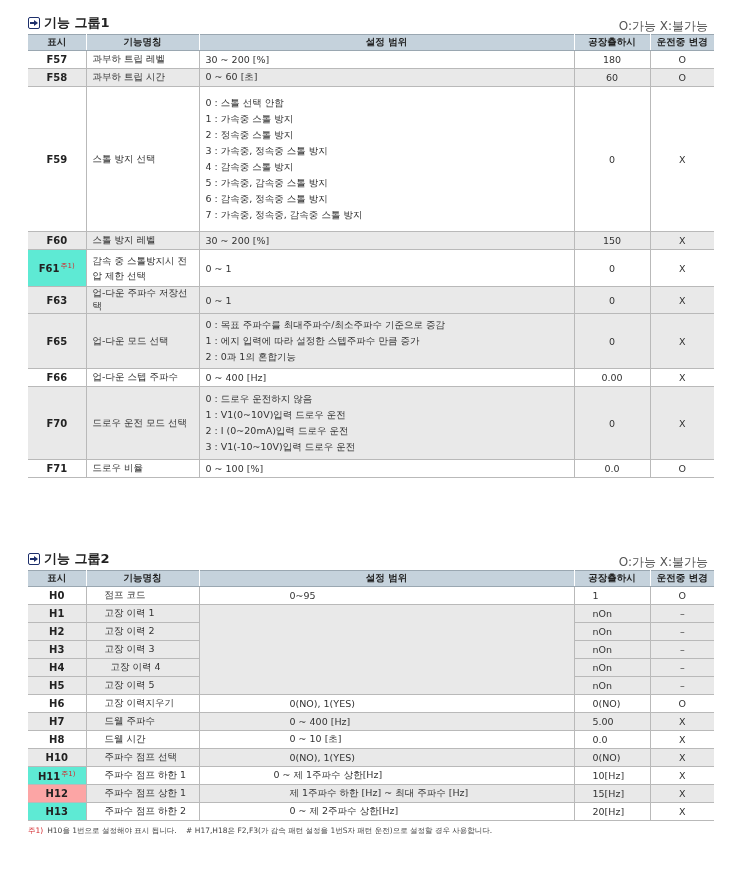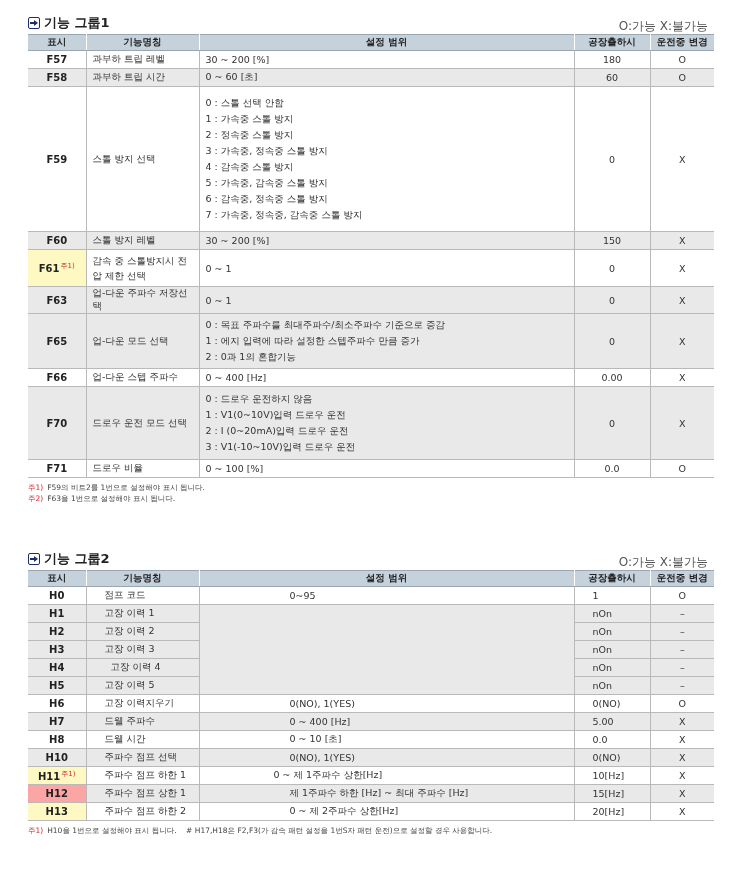--- a/index.html
+++ b/index.html
@@ -10,21 +10,21 @@
   .sec-icon { display:inline-block; width:12px; height:12px; border:1.5px solid #1d2f6b; border-radius:2px; position:relative; box-sizing:border-box; }
   .sec-icon::before { content:""; position:absolute; left:1px; top:4px; width:6px; height:2px; background:#1d2f6b; }
   .sec-icon::after { content:""; position:absolute; left:5px; top:2px; width:0; height:0; border-top:3px solid transparent; border-bottom:3px solid transparent; border-left:4px solid #1d2f6b; }
   .legend { position:absolute; right:6px; top:6px; font-size:12px; color:#555; }
   table { border-collapse:collapse; width:686px; table-layout:fixed; font-size:9.5px; }
   th { background:#c5d2dc; color:#222; font-weight:bold; height:15px; padding:0; border-right:1px solid #fff; border-top:1px solid #9aa7b1; border-bottom:1px solid #9aa7b1; }
   th:last-child { border-right:none; }
   td { border-bottom:1px solid #b9b9b9; border-right:1px solid #b9b9b9; padding:0 6px; height:17px; vertical-align:middle; }
   td:last-child { border-right:none; }
   td.code { text-align:center; font-weight:bold; color:#222; font-size:10px; }
-  td.code.dark { background:#fef9c3; }
+  td.code.dark { background:#5eead4; }
   td.fac, td.chg { text-align:center; }
   td.fac.left { text-align:left; padding-left:18px; }
   tr.g td { background:#e9e9e9; }
   tr.g td.code.dark { background:#fca5a5; }
   .multiline div { line-height:16px; }
   .note-mark { color:#d3282d; font-size:7px; vertical-align:super; font-weight:normal; margin-left:1px; }
   .footnotes { font-size:7.5px; color:#444; margin-top:4px; line-height:11px; }
   .fn-mark { color:#d3282d; margin-right:4px; }
   .range-pad { }
 </style>
@@ -153,24 +153,20 @@
 
       <tr>
         <td class="code">F71</td>
         <td>드로우 비율</td>
         <td class="range-pad">0 ~ 100 [%]</td>
         <td class="fac">0.0</td>
         <td class="chg">O</td>
       </tr>
     </tbody>
   </table>
-  <div class="footnotes">
-    <div><span class="fn-mark">주1)</span><span>F59의 비트2를 1번으로 설정해야 표시 됩니다.</span></div>
-    <div><span class="fn-mark">주2)</span><span>F63을 1번으로 설정해야 표시 됩니다.</span></div>
-  </div>
 </div>
 
 <div class="section" style="top:548px;">
   <div class="sec-head">
     <div class="sec-title">
       <span class="sec-icon"></span>
       <span>기능 그룹2</span>
     </div>
     <div class="legend">O:가능   X:불가능</div>
   </div>

